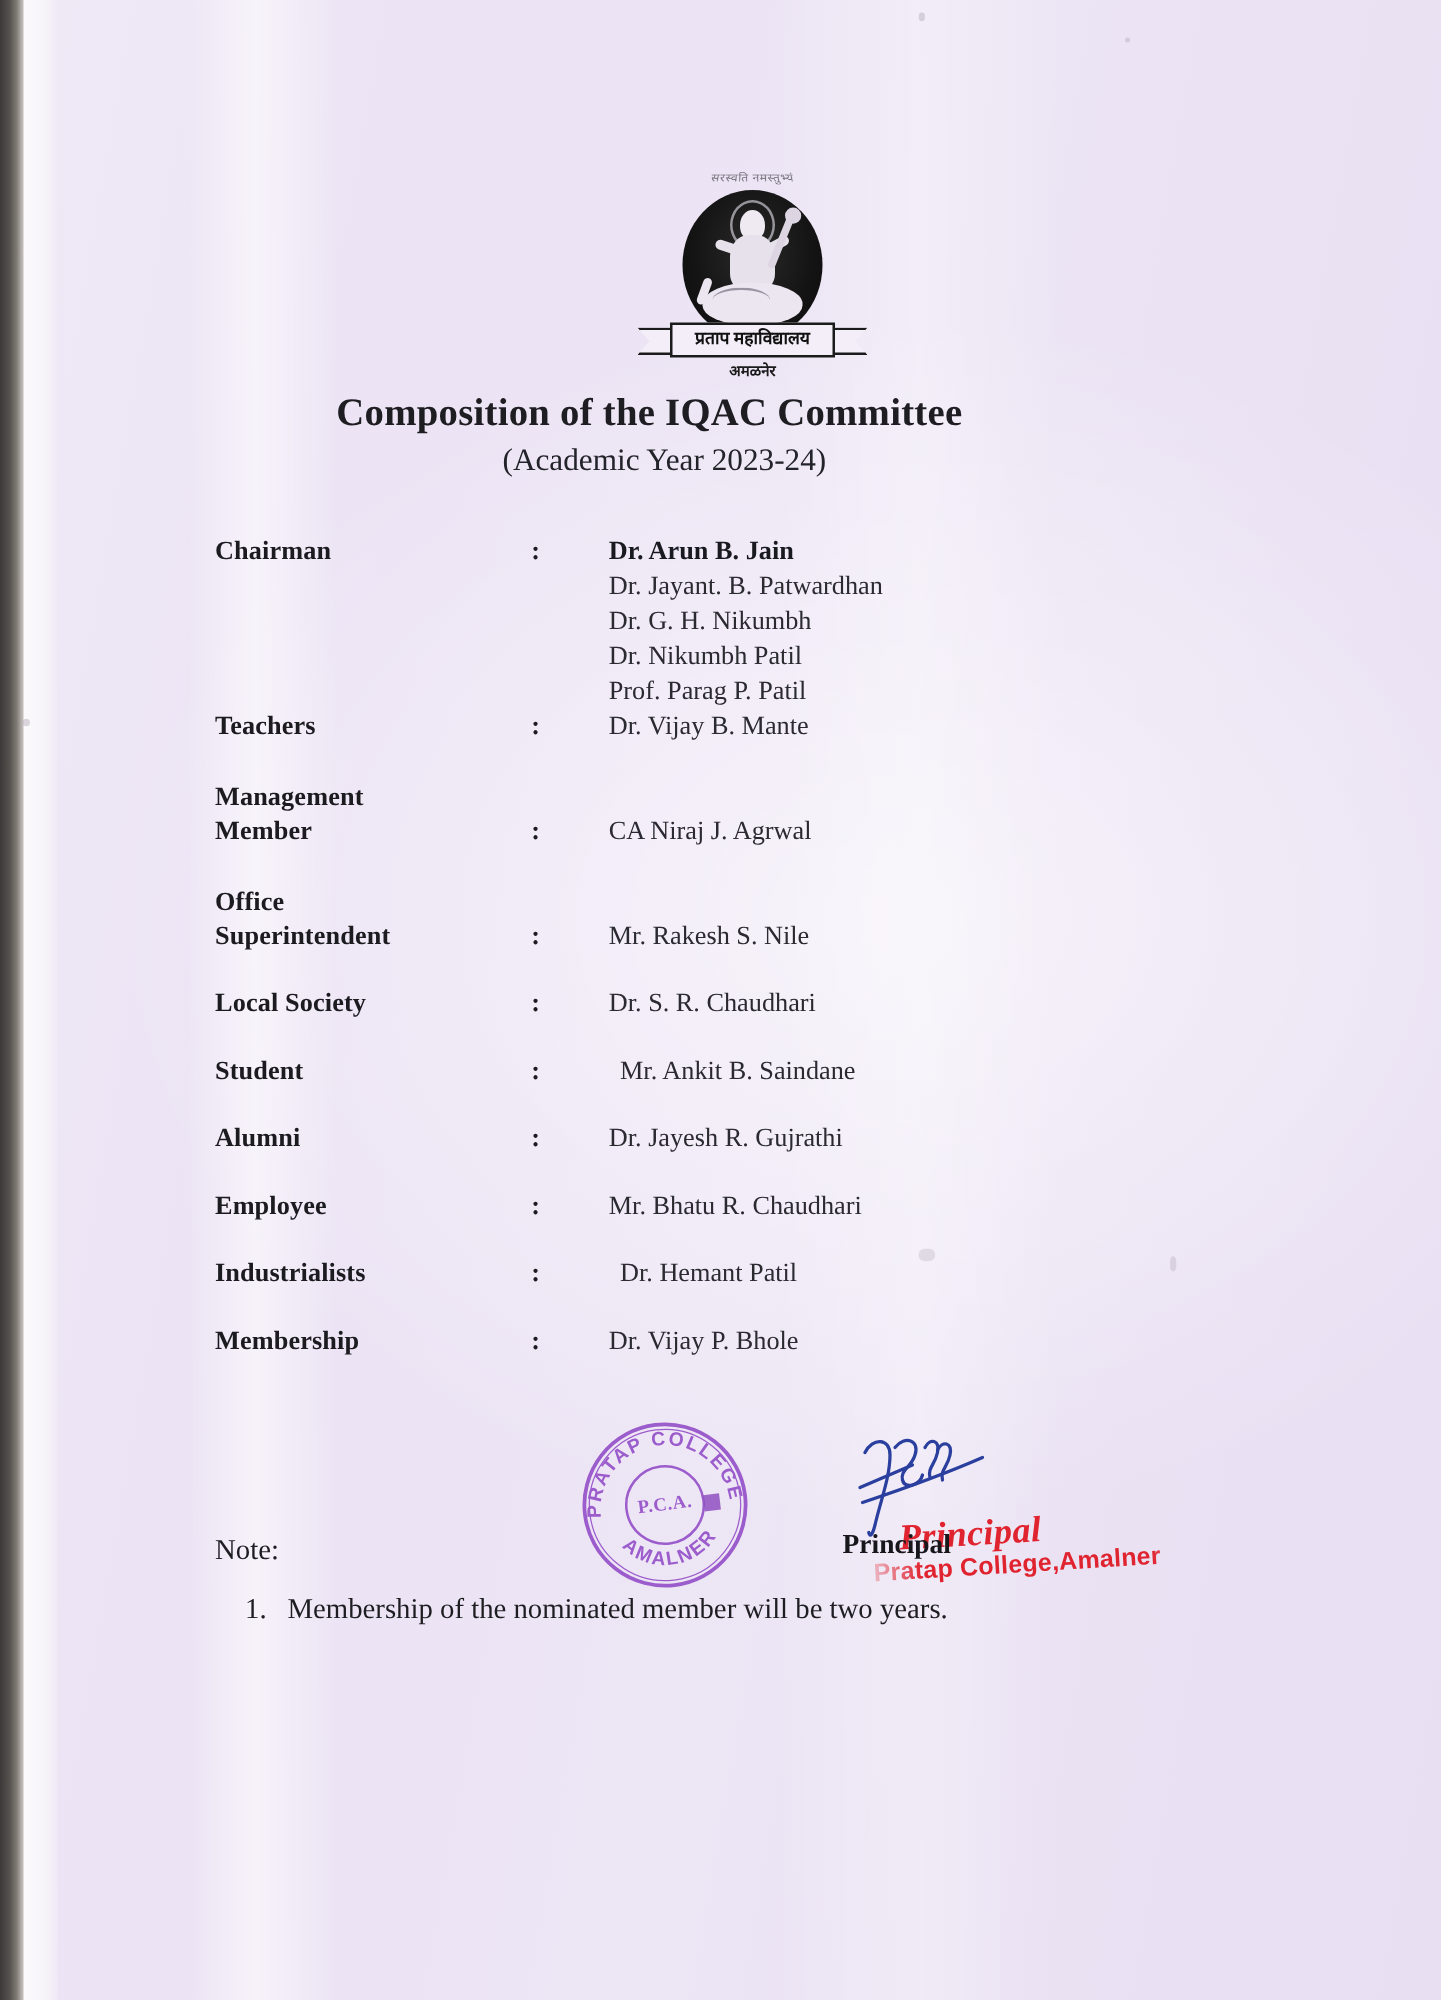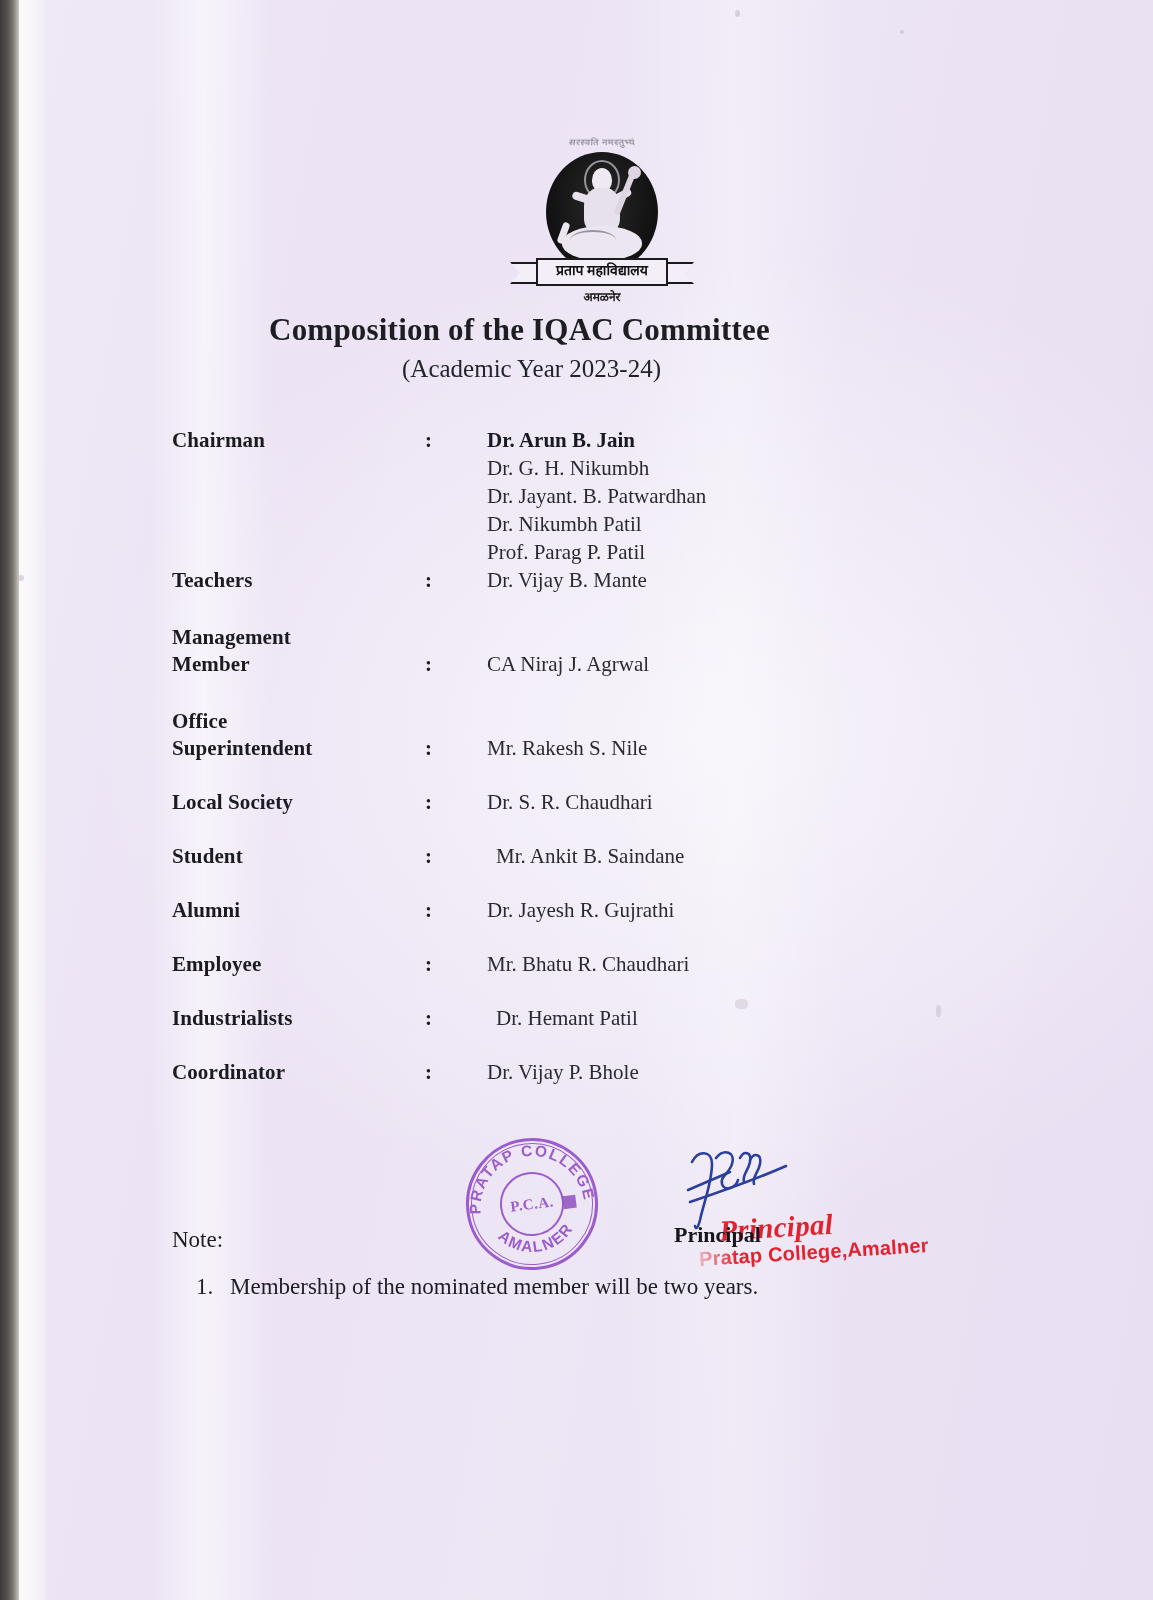--- a/index.html
+++ b/index.html
@@ -225,22 +225,22 @@
       <div class="colon">:</div>
       <div class="names">
         <div class="name bold">Dr. Arun B. Jain</div>
       </div>
     </div>
 
     <div class="row">
       <div class="label">Teachers</div>
       <div class="colon">:</div>
       <div class="names">
+        <div class="name">Dr. Jayant. B. Patwardhan</div>
         <div class="name">Dr. G. H. Nikumbh</div>
-        <div class="name">Dr. Jayant. B. Patwardhan</div>
         <div class="name">Dr. Nikumbh Patil</div>
         <div class="name">Prof. Parag P. Patil</div>
         <div class="name">Dr. Vijay B. Mante</div>
       </div>
     </div>
 
     <div class="spacer-md"></div>
 
     <div class="row">
       <div class="label two-line">
@@ -312,21 +312,21 @@
       <div class="label">Industrialists</div>
       <div class="colon">:</div>
       <div class="names">
         <div class="name indent">Dr.  Hemant Patil</div>
       </div>
     </div>
 
     <div class="spacer-sm"></div>
 
     <div class="row">
-      <div class="label">Coordinator</div>
+      <div class="label">Membership</div>
       <div class="colon">:</div>
       <div class="names">
         <div class="name">Dr. Vijay P. Bhole</div>
       </div>
     </div>
 
   </div>
 
   <div id="seal">
     <div class="ring-outer"></div>

